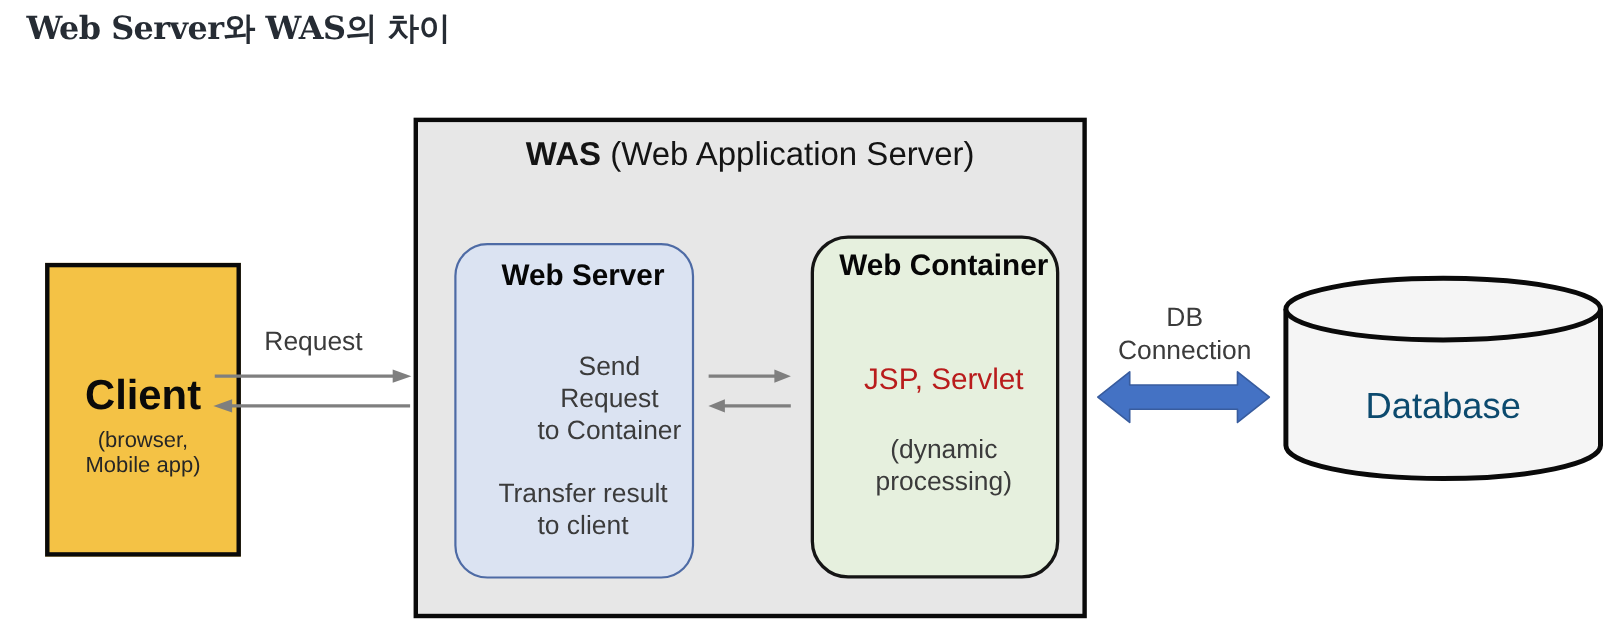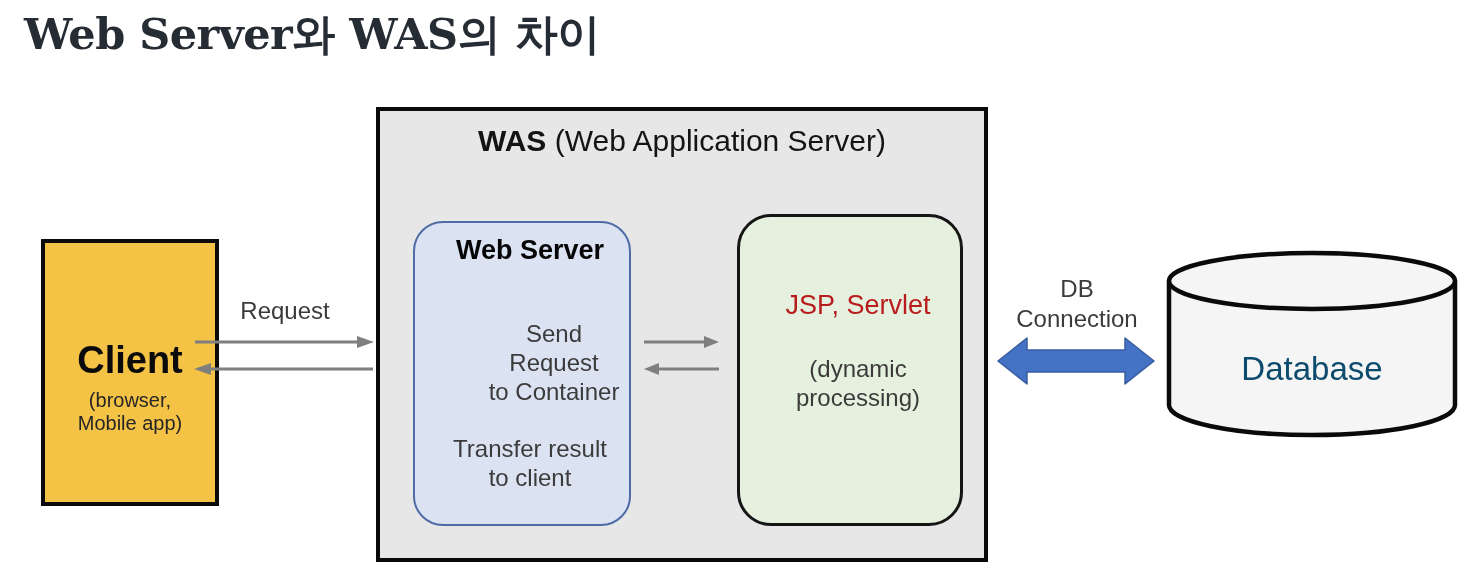--- a/index.html
+++ b/index.html
@@ -4,21 +4,21 @@
 <style>
   * { margin:0; padding:0; box-sizing:border-box; }
   html,body { background:#ffffff; }
   body { font-family:"Liberation Sans","DejaVu Sans",sans-serif; }
   .canvas { position:relative; width:1472px; height:582px; background:#ffffff; overflow:hidden; }
   .abs { position:absolute; }
 
   .page-title {
     left:24px; top:6px;
     font-family:"DejaVu Serif","Liberation Serif",serif;
-    font-weight:700; font-size:43px; color:#262c34; letter-spacing:-0.5px;
+    font-weight:700; font-size:29px; color:#262c34; letter-spacing:-0.5px;
   }
 
   .was-box { left:376px; top:107px; width:612px; height:455px;
     background:#e7e7e7; border:4px solid #0a0a0a; }
   .was-title { left:376px; top:124px; width:612px; text-align:center;
     font-size:30px; color:#141414; }
   .was-title .bold { font-weight:700; }
 
   .round-box { display:flex; flex-direction:column; align-items:center; text-align:center;padding-left:16px; }
   .web-server { left:413px; top:221px; width:218px; height:305px;
@@ -91,20 +91,21 @@
   <svg class="abs" style="left:644px; top:335px;" width="76" height="14" viewBox="0 0 76 14">
     <line x1="0" y1="7" x2="62" y2="7" stroke="#7f7f7f" stroke-width="3"></line>
     <polygon points="60,1 75,7 60,13" fill="#7f7f7f"></polygon>
   </svg>
   <svg class="abs" style="left:643px; top:362px;" width="76" height="14" viewBox="0 0 76 14">
     <line x1="14" y1="7" x2="76" y2="7" stroke="#7f7f7f" stroke-width="3"></line>
     <polygon points="16,1 1,7 16,13" fill="#7f7f7f"></polygon>
   </svg>
 
   <div class="abs round-box web-container">
+    <div class="box-title wc-title">Web Container</div>
     <div class="wc-highlight">JSP, Servlet</div>
     <div class="body-text wc-note">(dynamic
 processing)</div>
   </div>
 
   <div class="abs db-conn-label">DB
 Connection</div>
   <svg class="abs" style="left:997px; top:334px;" width="158" height="54" viewBox="0 0 158 54">
     <polygon points="1,27 30,4 30,16 128,16 128,4 157,27 128,50 128,38 30,38 30,50" fill="#4472c4" stroke="#385c9e" stroke-width="1.5" stroke-linejoin="round"></polygon>
   </svg>

